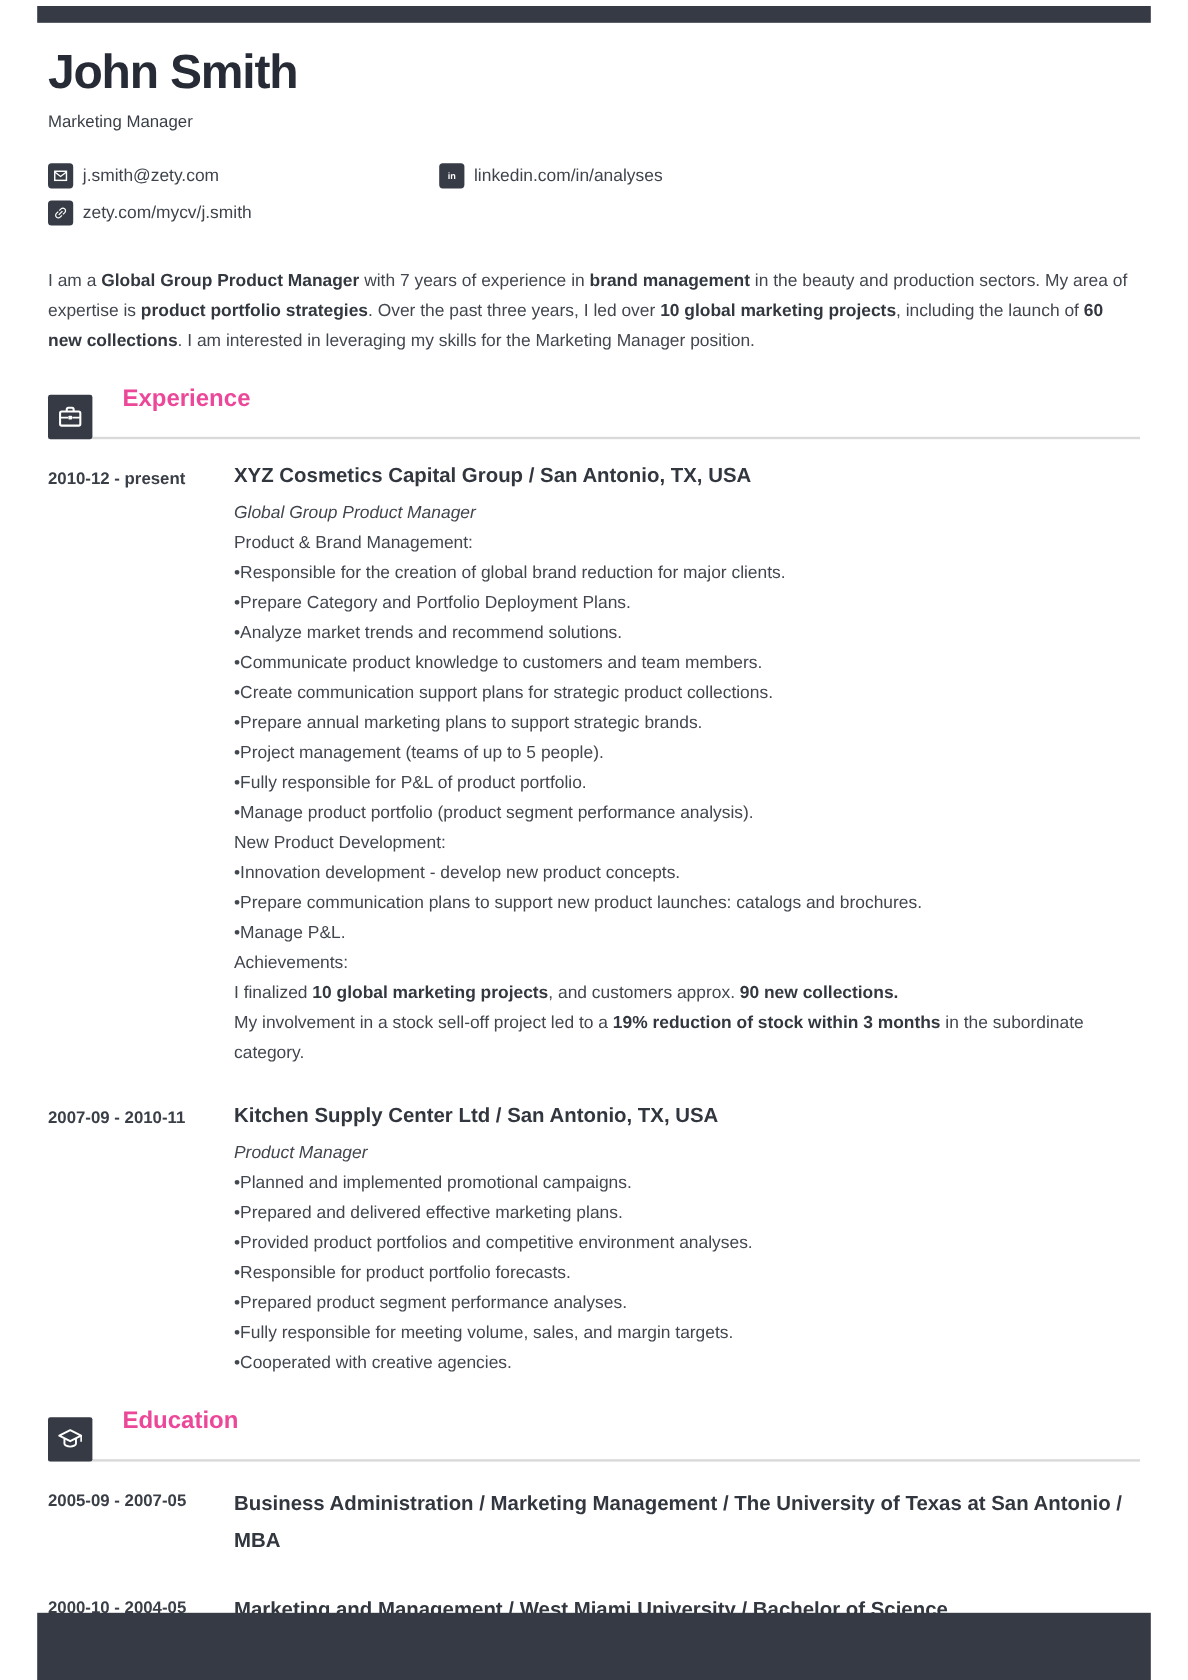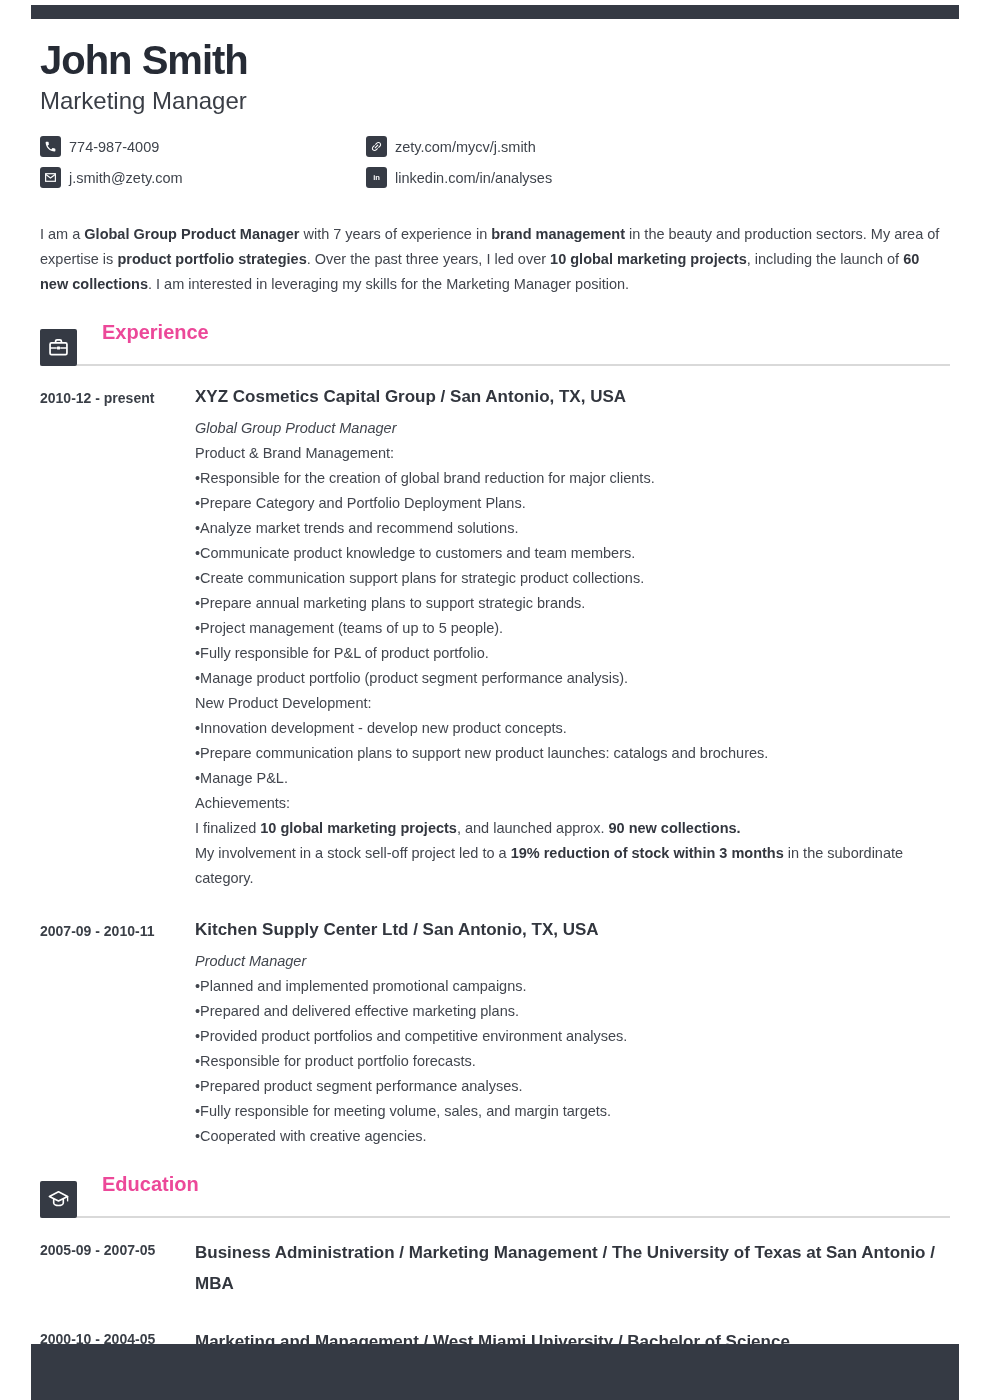--- a/index.html
+++ b/index.html
@@ -4,21 +4,21 @@
 <style>
   html,body{margin:0;padding:0;background:#fff;}
   .page{position:relative;width:990px;height:1400px;background:#fff;overflow:hidden;
         font-family:"Liberation Sans","DejaVu Sans",sans-serif;color:#474b52;}
   .bar{position:absolute;left:31px;right:31px;background:#353a44;}
   .bar.top{top:5px;height:14px;}
   .bar.bottom{bottom:0;height:56px;}
   .content{padding:0 40px;}
   h1{margin:0;padding-top:38px;font-size:40px;line-height:44px;font-weight:bold;
      letter-spacing:-1px;color:#262b35;}
-  .job-title{margin-top:7px;font-size:24px;line-height:24px;color:#3a3e46;}
+  .job-title{margin-top:7px;font-size:14px;line-height:24px;color:#3a3e46;}
   .contacts{margin-top:23px;display:grid;grid-template-columns:326px 1fr;
             grid-template-rows:repeat(2,auto);grid-auto-flow:column;row-gap:10px;}
   .contact{display:flex;align-items:center;gap:8px;font-size:14.5px;color:#3f444c;}
   .cicon{width:21px;height:21px;border-radius:3px;background:#363b45;display:inline-flex;
          align-items:center;justify-content:center;flex:none;}
   .cicon svg{width:13px;height:13px;display:block;}
   .summary{margin:34px 0 0 0;font-size:14.5px;line-height:25px;color:#42464e;}
   .summary b, .rich b{color:#33373f;}
   .section{margin-top:12px;}
   .shead{display:flex;align-items:flex-end;gap:13px;border-bottom:2px solid #d9d9d9;}
@@ -40,28 +40,20 @@
 </head>
 <body>
 
 <div class="page">
   <div class="bar top"></div>
   <div class="content">
     <header>
       <h1>John Smith</h1>
       <div class="job-title">Marketing Manager</div>
       <div class="contacts" id="contacts">
-  <div class="contact">
-    <span class="cicon">
-              <svg viewBox="0 0 24 24">
-                <path fill="#fff" d="M6.62 10.79c1.44 2.83 3.76 5.14 6.59 6.59l2.2-2.2c.27-.27.67-.36 1.02-.24 1.12.37 2.33.57 3.57.57.55 0 1 .45 1 1V20c0 .55-.45 1-1 1-9.39 0-17-7.61-17-17 0-.55.45-1 1-1h3.5c.55 0 1 .45 1 1 0 1.25.2 2.45.57 3.57.11.35.03.74-.25 1.02l-2.2 2.2z"></path>
-              </svg>
-            </span>
-    <span class="ctext">774-987-4009</span>
-  </div>
 
   <div class="contact">
     <span class="cicon">
               <svg viewBox="0 0 24 24">
                 <rect x="3" y="5" width="18" height="14" fill="none" stroke="#fff" stroke-width="2.2"></rect>
                 <path d="M3.5 6.5 12 13l8.5-6.5" fill="none" stroke="#fff" stroke-width="2.2"></path>
               </svg>
             </span>
     <span class="ctext">j.smith@zety.com</span>
   </div>
@@ -116,21 +108,21 @@
                   <div class="bullet">Create communication support plans for strategic product collections.</div>
                   <div class="bullet">Prepare annual marketing plans to support strategic brands.</div>
                   <div class="bullet">Project management (teams of up to 5 people).</div>
                   <div class="bullet">Fully responsible for P&amp;L of product portfolio.</div>
                   <div class="bullet">Manage product portfolio (product segment performance analysis).</div>
                   <div class="label">New Product Development:</div>
                   <div class="bullet">Innovation development - develop new product concepts.</div>
                   <div class="bullet">Prepare communication plans to support new product launches: catalogs and brochures.</div>
                   <div class="bullet">Manage P&amp;L.</div>
                   <div class="label">Achievements:</div>
-                  <div class="rich"><span>I finalized </span><b>10 global marketing projects</b><span>, and launched approx. </span><b>90 new collections.</b></div>
+                  <div class="rich"><span>I finalized </span><b>10 global marketing projects</b><span>, and customers approx. </span><b>90 new collections.</b></div>
                   <div class="rich"><span>My involvement in a stock sell-off project led to a </span><b>19% reduction of stock within 3 months</b><span> in the subordinate category.</span></div>
                 </div>
     </div>
   </div>
 
   <div class="entry">
     <div class="date">2007-09 - 2010-11</div>
     <div class="econtent">
       <div class="etitle">Kitchen Supply Center Ltd / San Antonio, TX, USA</div>
       <div class="eblocks">

